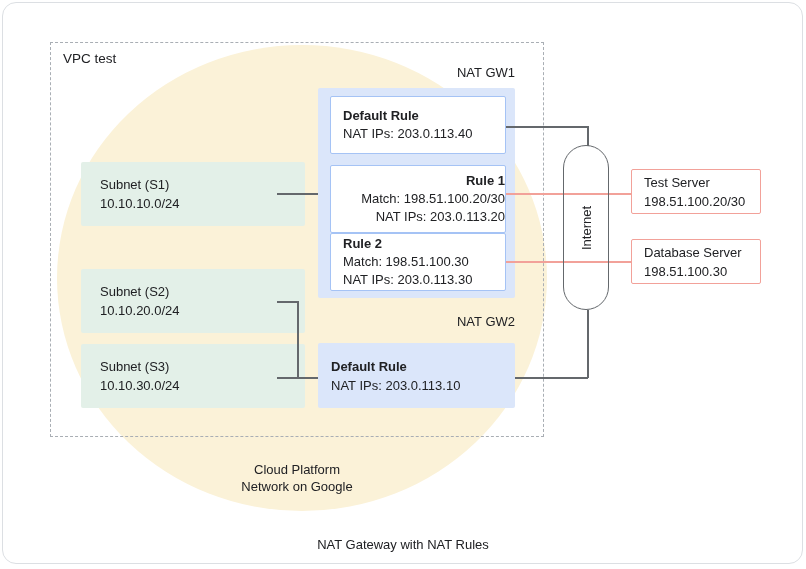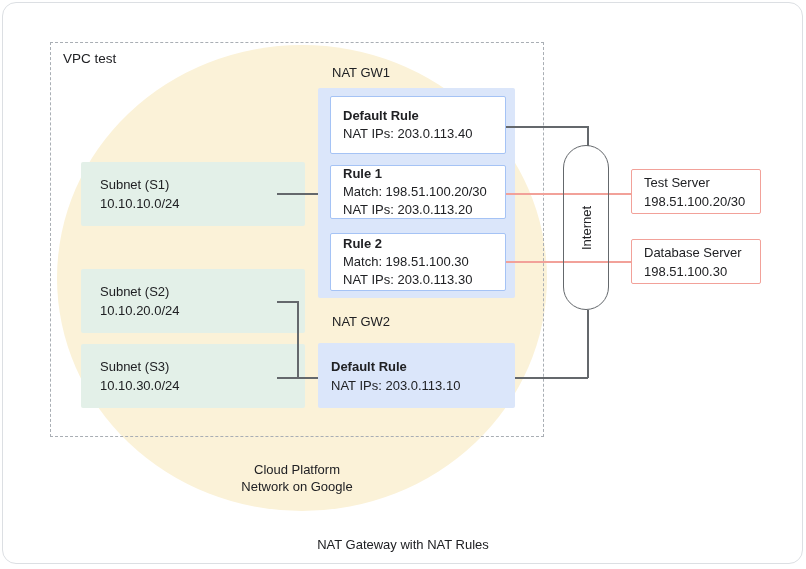--- a/index.html
+++ b/index.html
@@ -23,30 +23,30 @@
   .ellipse{position:absolute;left:57px;top:45px;width:490px;height:466px;
         background:var(--circle-fill);border-radius:50%;}
   .vpc-box{position:absolute;left:50px;top:42px;width:494px;height:395px;
         border:1.5px dashed var(--dashed-border);}
   .vpc-label{position:absolute;left:12px;top:8px;font-size:13.5px;}
   .node{position:absolute;display:flex;flex-direction:column;justify-content:center;
         font-size:13px;line-height:19px;}
   .subnet{left:81px;width:224px;height:64px;background:var(--subnet-fill);
         border-radius:2px;padding-left:19px;}
   .subnet.s1{top:162px;} .subnet.s2{top:269px;} .subnet.s3{top:344px;}
-  .gw-title{position:absolute;left:332px;width:197px;text-align:left;font-size:13px;}
+  .gw-title{position:absolute;left:318px;width:197px;text-align:right;font-size:13px;}
   .gw1-title{top:65px;} .gw2-title{top:314px;}
   .gw-outer{position:absolute;left:318px;top:88px;width:197px;height:210px;
         background:var(--gateway-fill);border-radius:2px;}
   .rule-box{position:absolute;left:12px;width:176px;background:#fff;
         border:1px solid var(--rule-border);border-radius:2px;
         display:flex;flex-direction:column;justify-content:center;
         padding-left:12px;font-size:13px;line-height:18px;}
   .rule-box .ttl{font-weight:bold;}
-  .rb1{top:8px;height:58px;} .rb2{top:77px;height:54px;} .rb3{top:145px;height:58px;}
+  .rb1{top:8px;height:58px;} .rb2{top:77px;height:68px;align-items:flex-end;} .rb3{top:145px;height:58px;}
   .gw2-box{left:318px;top:343px;width:197px;height:65px;background:var(--gateway-fill);
         border-radius:2px;padding-left:13px;}
   .gw2-box .ttl{font-weight:bold;}
   .pill{position:absolute;left:563px;top:145px;width:46px;height:165px;
         border:1px solid var(--gray-line);border-radius:23px;background:transparent;}
   .pill span{position:absolute;left:50%;top:50%;
         transform:translate(-50%,-50%) rotate(-90deg);white-space:nowrap;font-size:13px;}
   .server{left:631px;width:130px;height:45px;background:#fff;
         border:1px solid var(--server-border);border-radius:2px;padding-left:12px;}
   .server.test{top:169px;} .server.db{top:239px;}

